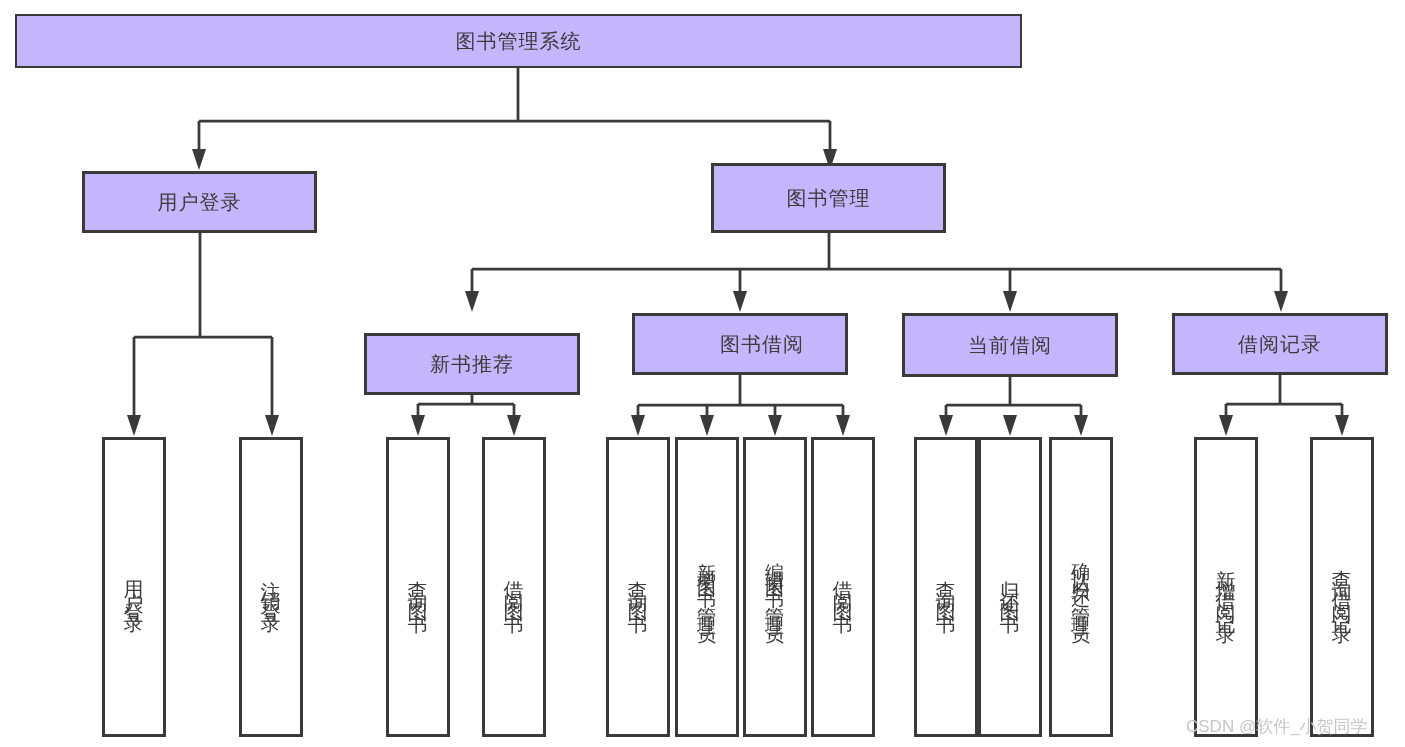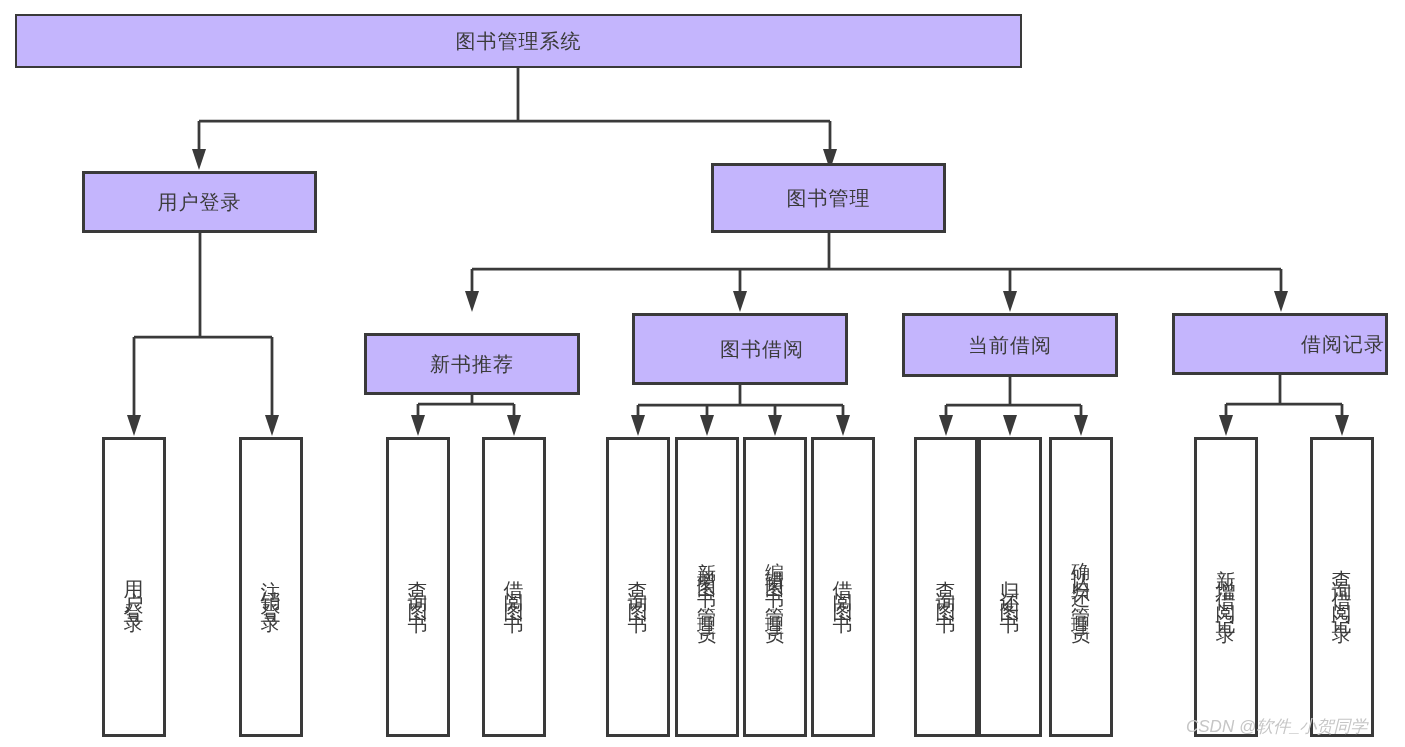--- a/index.html
+++ b/index.html
@@ -51,21 +51,20 @@
     white-space:nowrap;
   }
   .leaf.long span{letter-spacing:9px;font-size:19px;}
   .watermark{
     position:absolute;
     left:1186px;top:715px;
     font-size:17px;
     color:var(--watermark);
     z-index:3;
     white-space:nowrap;
-    font-style:italic;
   }
 </style>
 </head>
 <body>
 
 <div class="canvas">
 
   <svg class="connectors" viewBox="0 0 1405 747" xmlns="http://www.w3.org/2000/svg">
     <defs>
       <path id="arrowhead" d="M -7 -21 L 7 -21 L 0 0 Z"></path>
@@ -106,27 +105,27 @@
   <div class="node" style="left:82px;top:171px;width:235px;height:62px;">
     <span>用户登录</span>
   </div>
   <div class="node" style="left:711px;top:163px;width:235px;height:70px;">
     <span>图书管理</span>
   </div>
 
   <div class="node" style="left:364px;top:313px;width:216px;height:62px;margin-top:20px;">
     <span>新书推荐</span>
   </div>
-  <div class="node" style="left:632px;top:313px;width:216px;height:72px;padding-left:44px;">
+  <div class="node" style="left:632px;top:313px;width:216px;height:62px;padding-left:44px;">
     <span>图书借阅</span>
   </div>
   <div class="node" style="left:902px;top:313px;width:216px;height:64px;text-align:center;">
     <span>当前借阅</span>
   </div>
-  <div class="node" style="left:1172px;top:313px;width:216px;height:62px;justify-content:flex-end;">
+  <div class="node" style="left:1172px;top:313px;width:216px;height:62px;">
     <span>借阅记录</span>
   </div>
 
   <div class="leaf" style="left:102px;">
     <span>用户登录</span>
   </div>
   <div class="leaf" style="left:239px;">
     <span>注销登录</span>
   </div>
 

